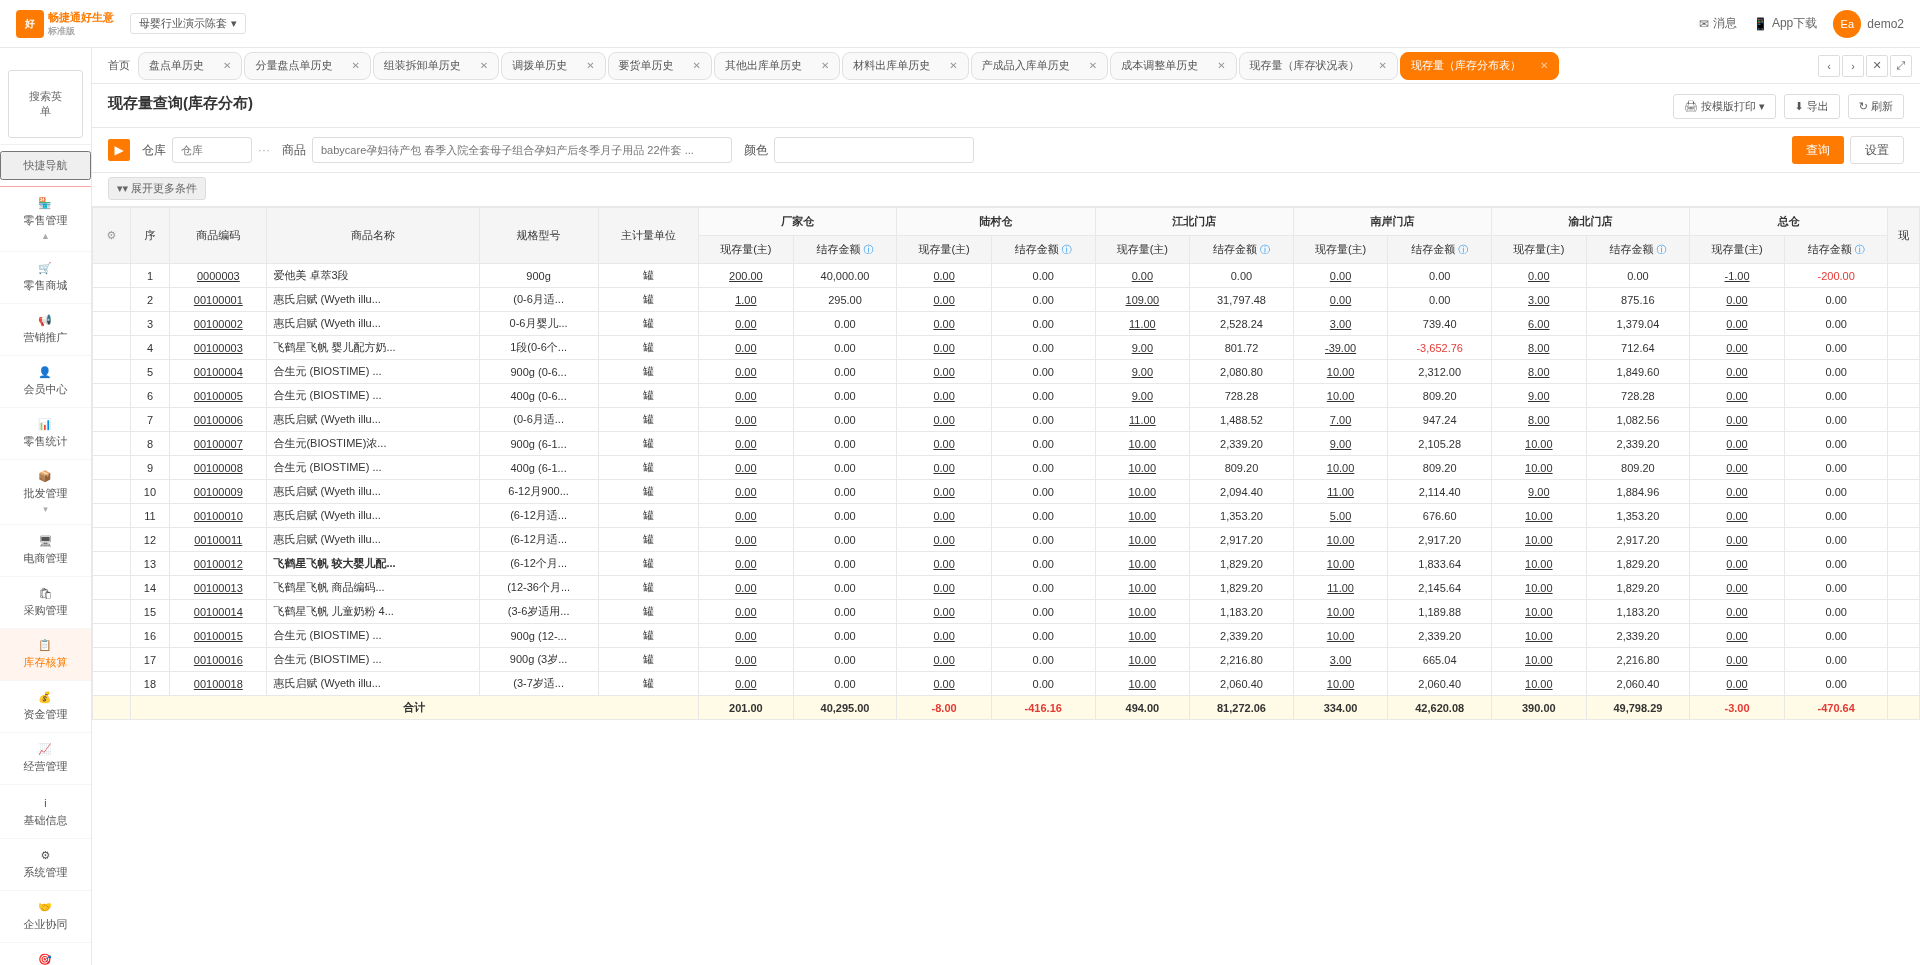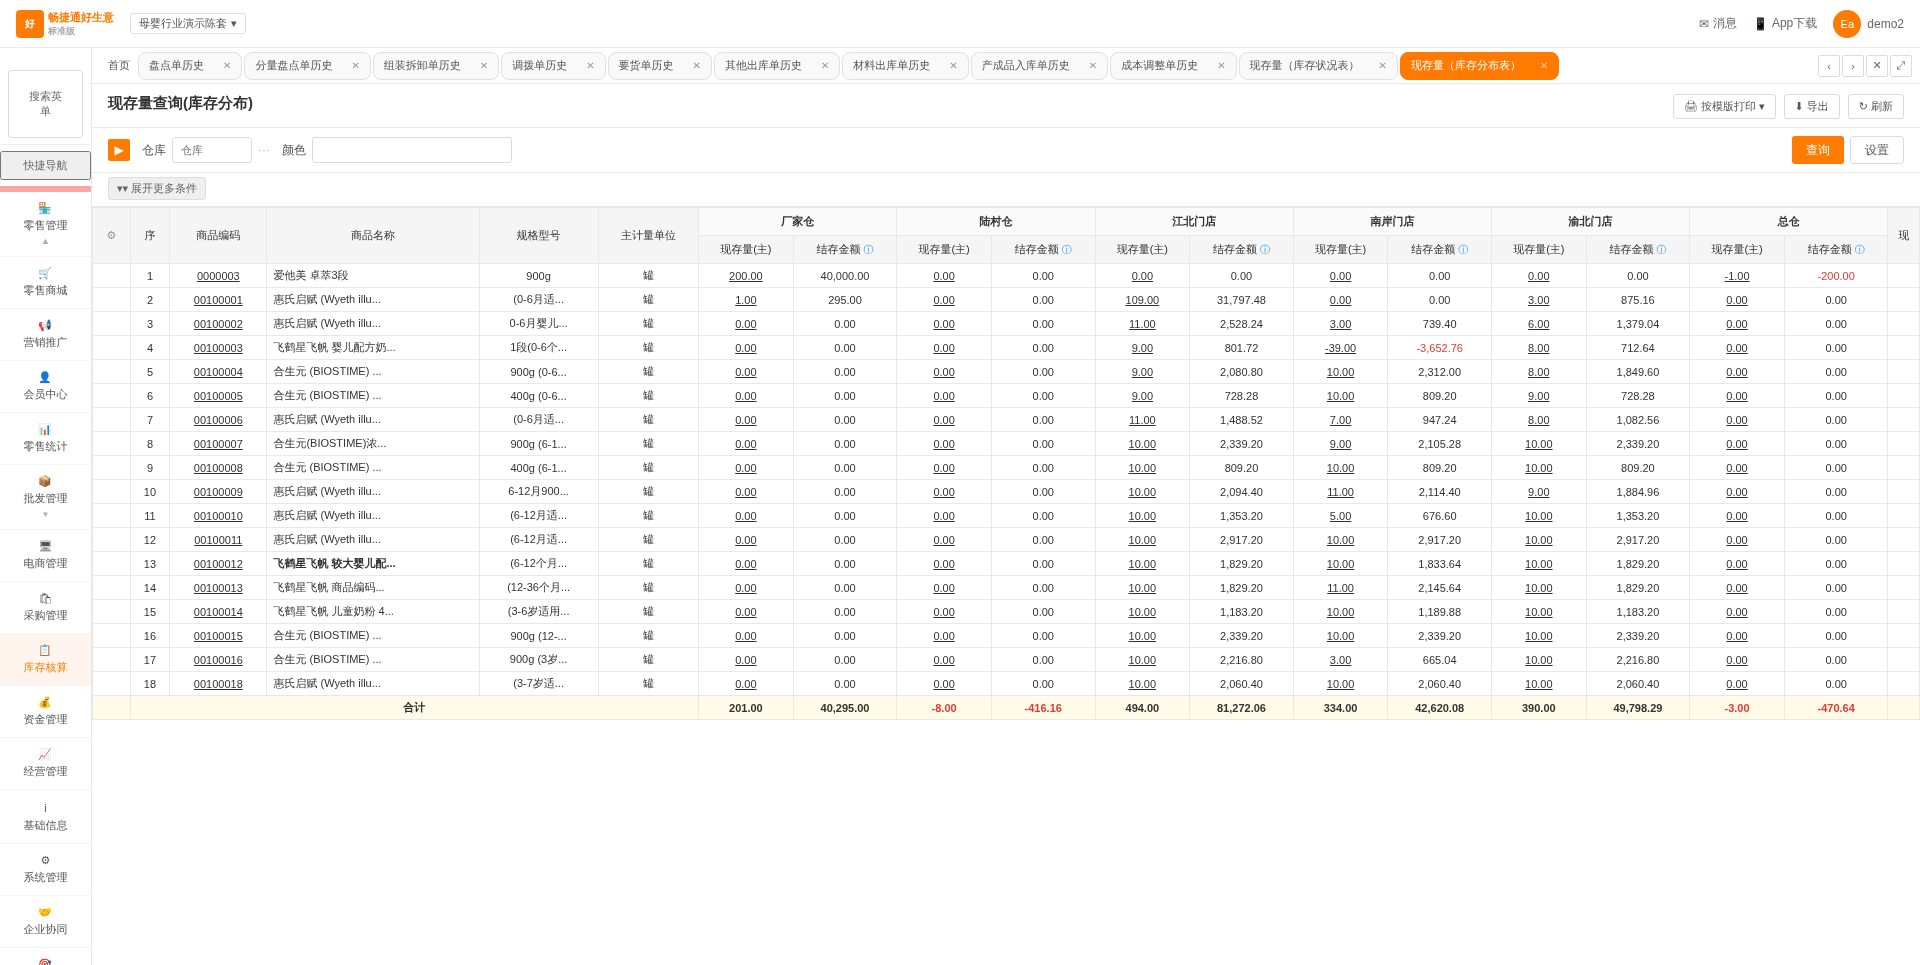--- a/index.html
+++ b/index.html
@@ -11,21 +11,21 @@
     .logo-area { display: flex; align-items: center; gap: 4px; color: #ff7a00; font-weight: bold; font-size: 13px; }
     .logo-icon { width: 28px; height: 28px; background: #ff7a00; border-radius: 4px; display: flex; align-items: center; justify-content: center; color: white; font-size: 10px; }
     .top-bar-right { display: flex; align-items: center; gap: 16px; font-size: 12px; color: #666; }
     .top-bar-right span { cursor: pointer; display: flex; align-items: center; gap: 4px; }
     .avatar { width: 28px; height: 28px; border-radius: 50%; background: #ff7a00; color: white; display: flex; align-items: center; justify-content: center; font-size: 11px; }
     
     
     .sidebar { position: fixed; top: 0; left: 0; width: 92px; height: 100%; background: #fff; border-right: 1px solid #e8e8e8; z-index: 99; padding-top: 48px; }
     .sidebar-search { padding: 10px 8px 6px; border-bottom: 1px solid #f0f0f0; }
     .sidebar-search-btn { width: 100%; padding: 18px; background: #fff; border: 1px solid #ddd; border-radius: 3px; text-align: center; cursor: pointer; color: #666; font-size: 11px; margin-top: 12px; }
-    .sidebar-nav { padding: 6px 0; border-bottom: 6px solid #fca5a5; }
+    .sidebar-nav { padding: 6px 0; border-bottom: 1px solid #fca5a5; }
     .sidebar-nav-btn { width: 100%; padding: 5px; text-align: center; cursor: pointer; color: #666; font-size: 11px; }
     .sidebar-items { overflow-y: auto; }
     .sidebar-item { display: flex; flex-direction: column; align-items: center; padding: 10px 4px; cursor: pointer; color: #555; font-size: 11px; gap: 3px; border-bottom: 1px solid #f5f5f5; }
     .sidebar-item.active { background: #fff5ee; color: #ff7a00; }
     
     
     .main { margin-left: 92px; margin-top: 48px; height: calc(100% - 48px); display: flex; flex-direction: column; }
     
     
     .tab-bar { background: #fff; border-bottom: 1px solid #e8e8e8; display: flex; align-items: center; padding: 0 8px; height: 36px; overflow: hidden; flex-shrink: 0; }
@@ -262,20 +262,24 @@
         </div>
       </div>
     </div>
 
     <div class="filter-bar">
       <button class="filter-expand-btn">▶</button>
       <div class="filter-item">
         <span class="filter-label">仓库</span>
         <input class="filter-input" type="text" placeholder="仓库" style="">
         <span class="filter-dots">···</span>
+      </div>
+      <div class="filter-item">
+        <span class="filter-label">商品</span>
+        <input class="filter-input filter-input-wide" type="text" placeholder="babycare孕妇待产包 春季入院全套母子组合孕妇产后冬季月子用品 22件套 ..." style="">
       </div>
       <div class="filter-item">
         <span class="filter-label">颜色</span>
         <input class="filter-input filter-input-color" type="text" style="">
       </div>
       <div style="flex:1;"></div>
       <div class="filter-item">
         <button class="btn-query">查询</button>
         <button class="btn-setting">设置</button>
       </div>

